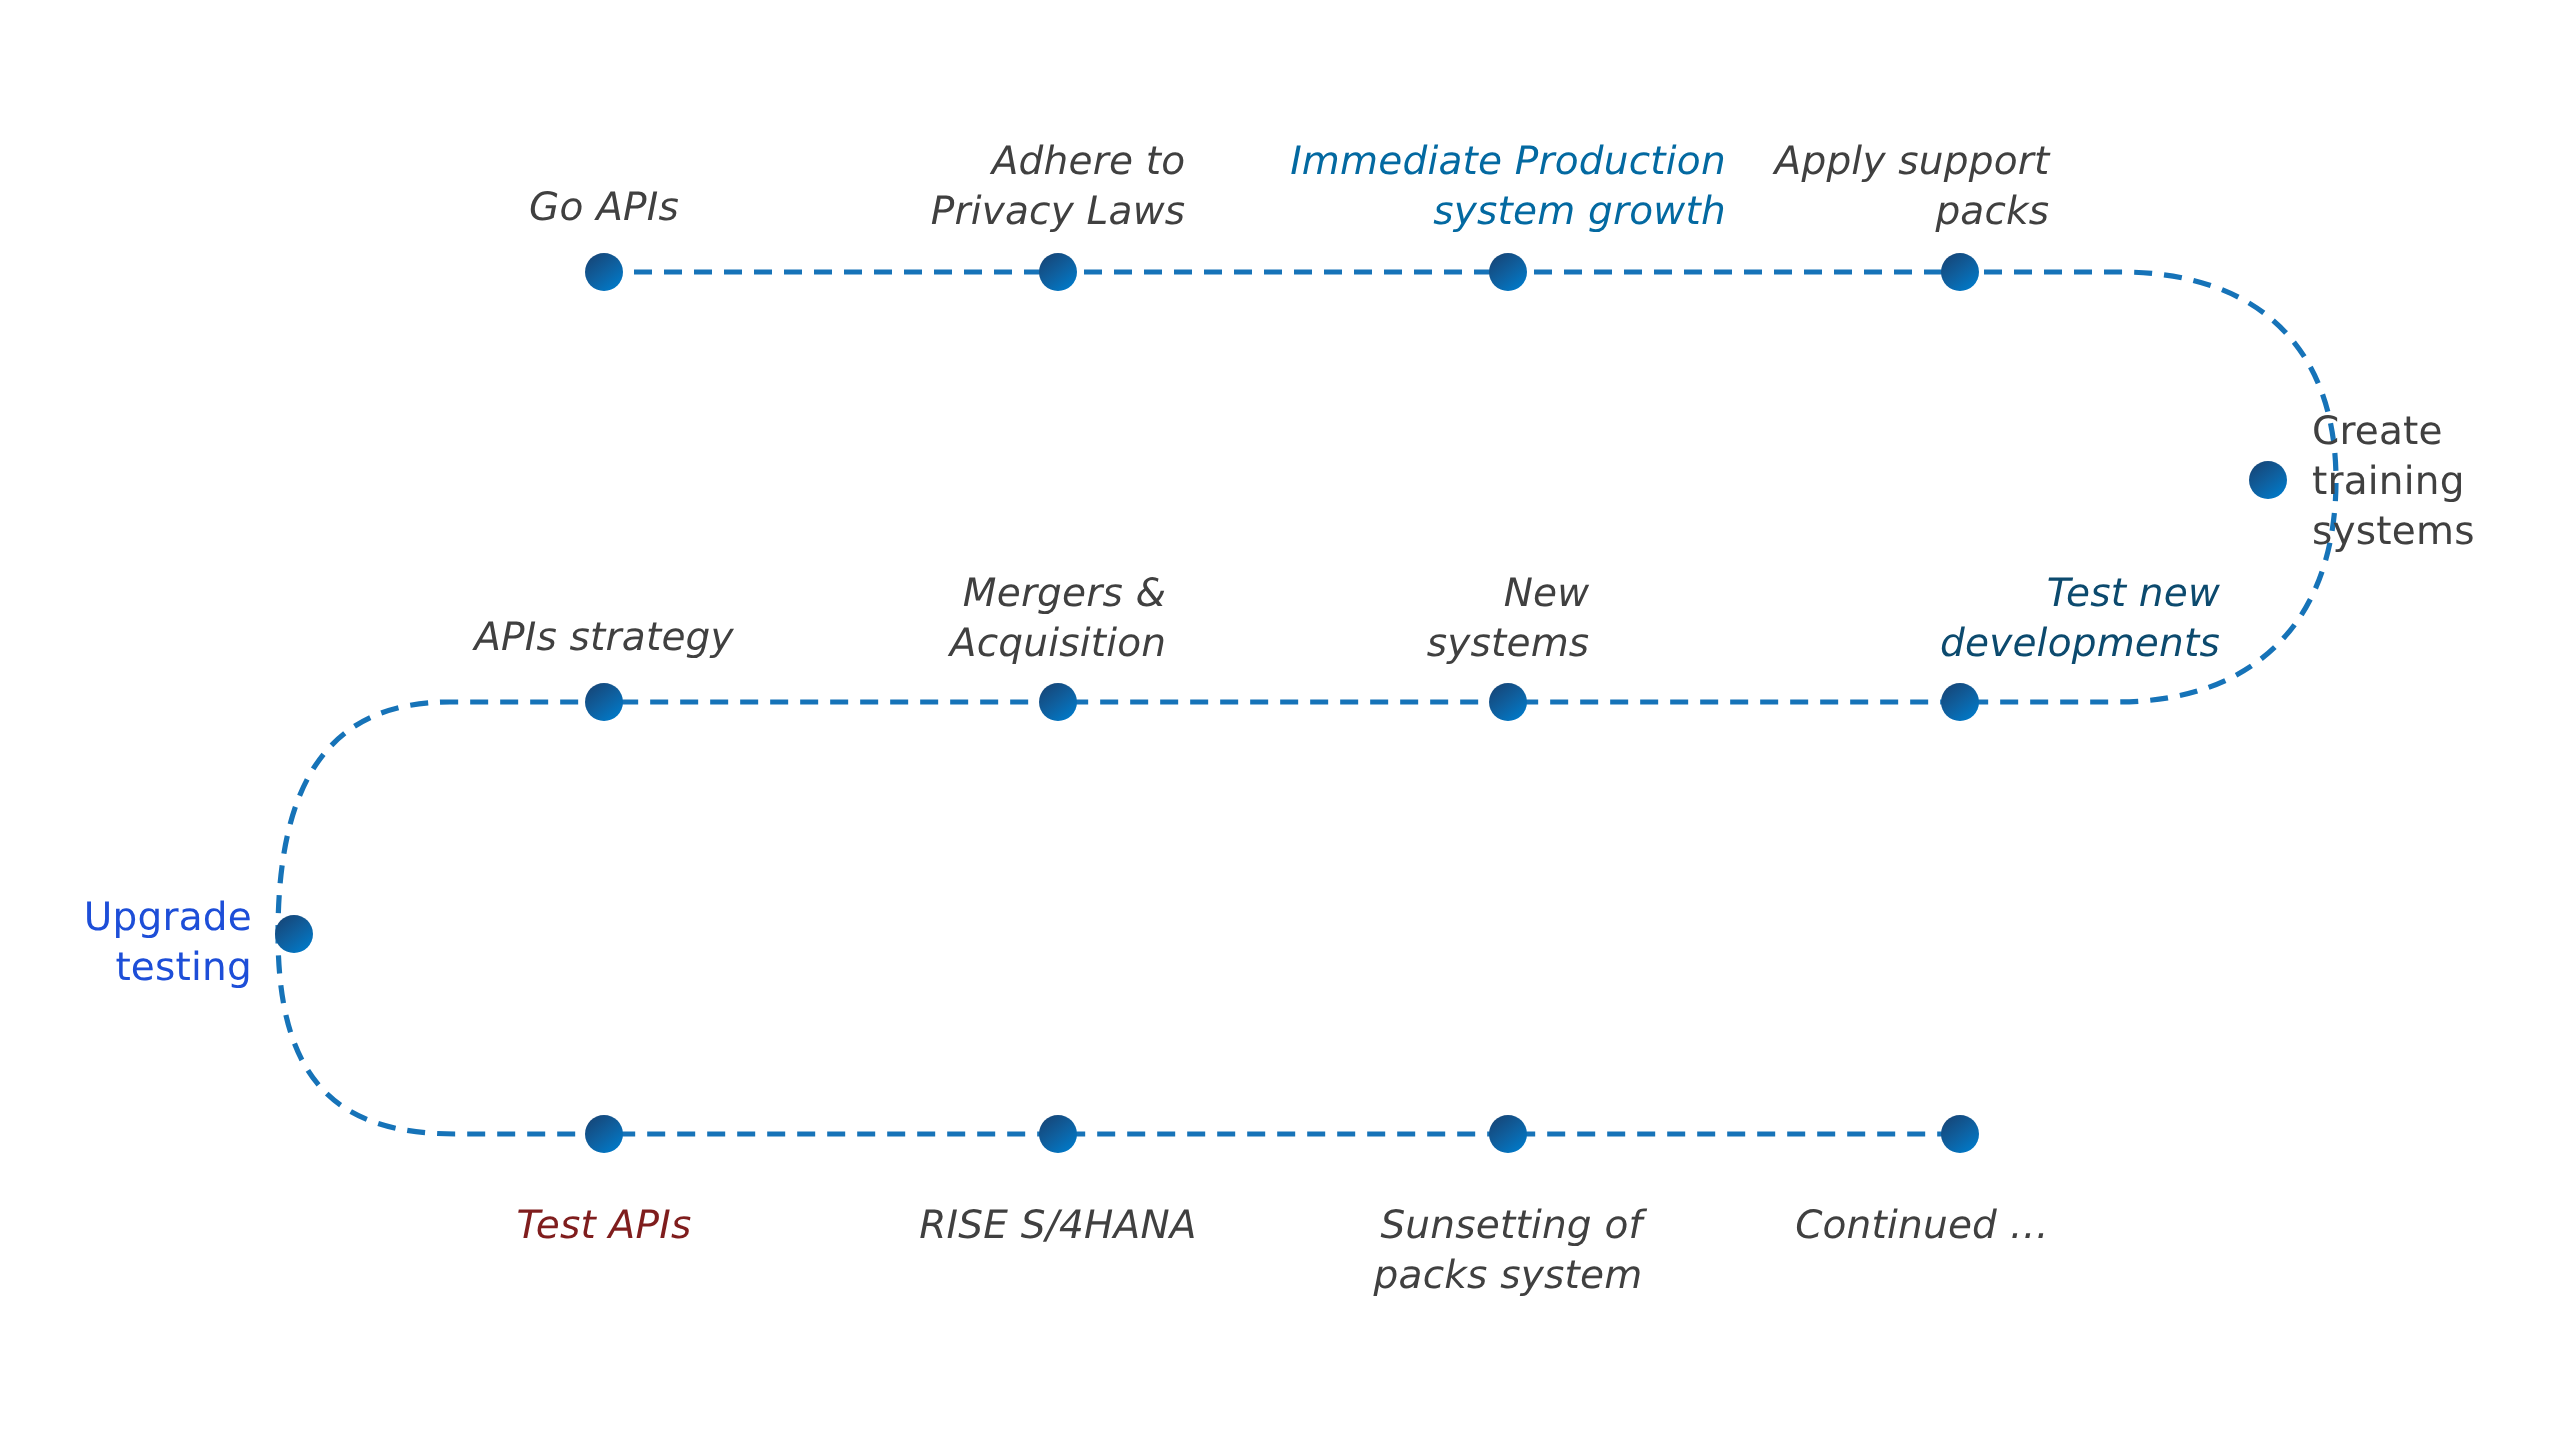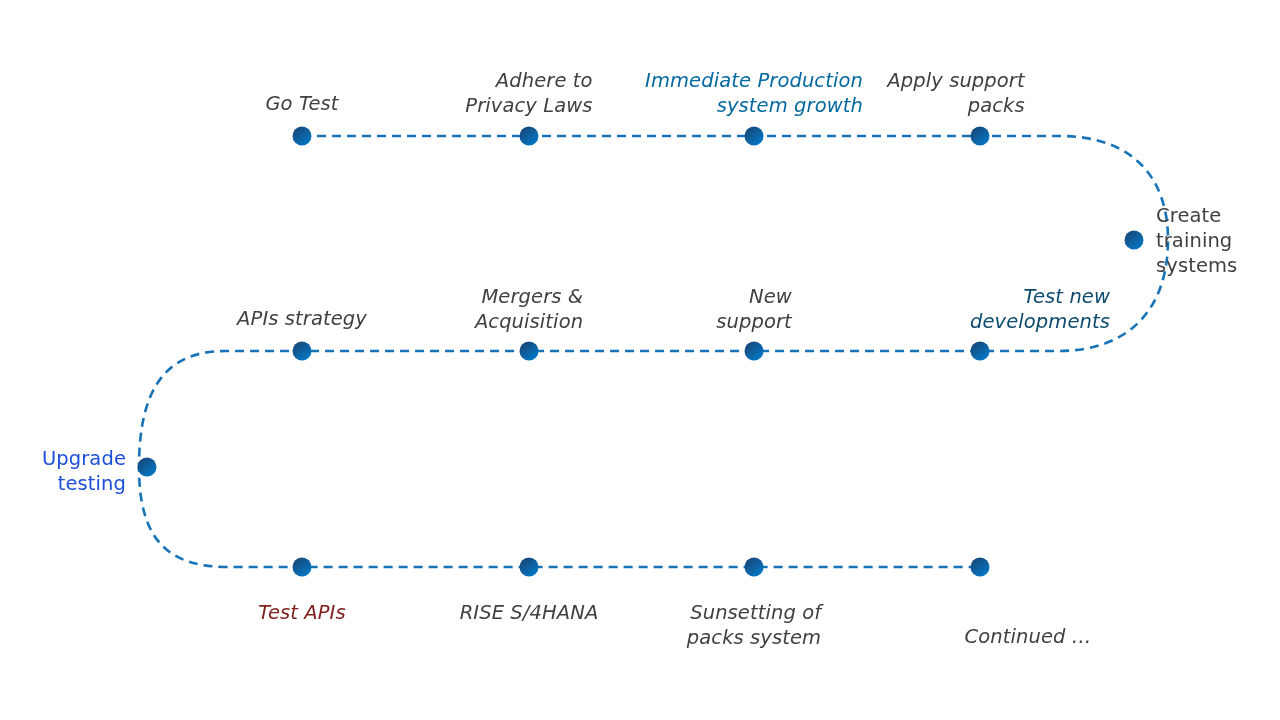--- a/index.html
+++ b/index.html
@@ -74,39 +74,39 @@
         <circle cx="302" cy="351" r="9.5" fill="url(#node-grad)"></circle>
         <circle cx="147" cy="467" r="9.5" fill="url(#node-grad)"></circle>
         <circle cx="302" cy="567" r="9.5" fill="url(#node-grad)"></circle>
         <circle cx="529" cy="567" r="9.5" fill="url(#node-grad)"></circle>
         <circle cx="754" cy="567" r="9.5" fill="url(#node-grad)"></circle>
         <circle cx="980" cy="567" r="9.5" fill="url(#node-grad)"></circle>
       </g>
   </svg>
 
   <div id="label-layer">
-      <div class="node-label label-center" style="left: 302px; top: 91px; color: rgb(64, 64, 64);">Go Test</div>
+      <div class="node-label label-center" style="left: 302px; top: 91px; color: rgb(64, 64, 64);">Go APIs</div>
       <div class="node-label label-center" style="left: 529px; top: 68px; color: rgb(64, 64, 64);">Adhere to
 Privacy Laws</div>
       <div class="node-label label-center" style="left: 754px; top: 68px; color: #0369a1;">Immediate Production
 system growth</div>
       <div class="node-label label-center" style="left: 932px; top: 68px; color: rgb(64, 64, 64); margin-left: 24px;">Apply support
 packs</div>
       <div class="node-label label-left" style="left: 1156px; top: 203px; color: rgb(64, 64, 64);">Create
 training
 systems</div>
       <div class="node-label label-center" style="left: 1040px; top: 284px; color: #0c4a6e;">Test new
 developments</div>
       <div class="node-label label-center" style="left: 754px; top: 284px; color: rgb(64, 64, 64);">New
-support</div>
+systems</div>
       <div class="node-label label-center" style="left: 529px; top: 284px; color: rgb(64, 64, 64);">Mergers &amp;
 Acquisition</div>
       <div class="node-label label-center" style="left: 302px; top: 306px; color: rgb(64, 64, 64);">APIs strategy</div>
       <div class="node-label label-right" style="left: 126px; top: 446px; color: #1d4ed8;">Upgrade
 testing</div>
       <div class="node-label label-center" style="left: 302px; top: 600px; color: #7f1d1d;">Test APIs</div>
       <div class="node-label label-center" style="left: 529px; top: 600px; color: rgb(64, 64, 64);">RISE S/4HANA</div>
       <div class="node-label label-center" style="left: 754px; top: 600px; color: rgb(64, 64, 64);">Sunsetting of
 packs system</div>
-      <div class="node-label label-center" style="left: 1028px; top: 600px; color: rgb(64, 64, 64); margin-top: 24px;">Continued …</div>
+      <div class="node-label label-center" style="left: 961px; top: 600px; color: rgb(64, 64, 64);">Continued …</div>
     </div>
 
 </div>
 
 </body></html>

